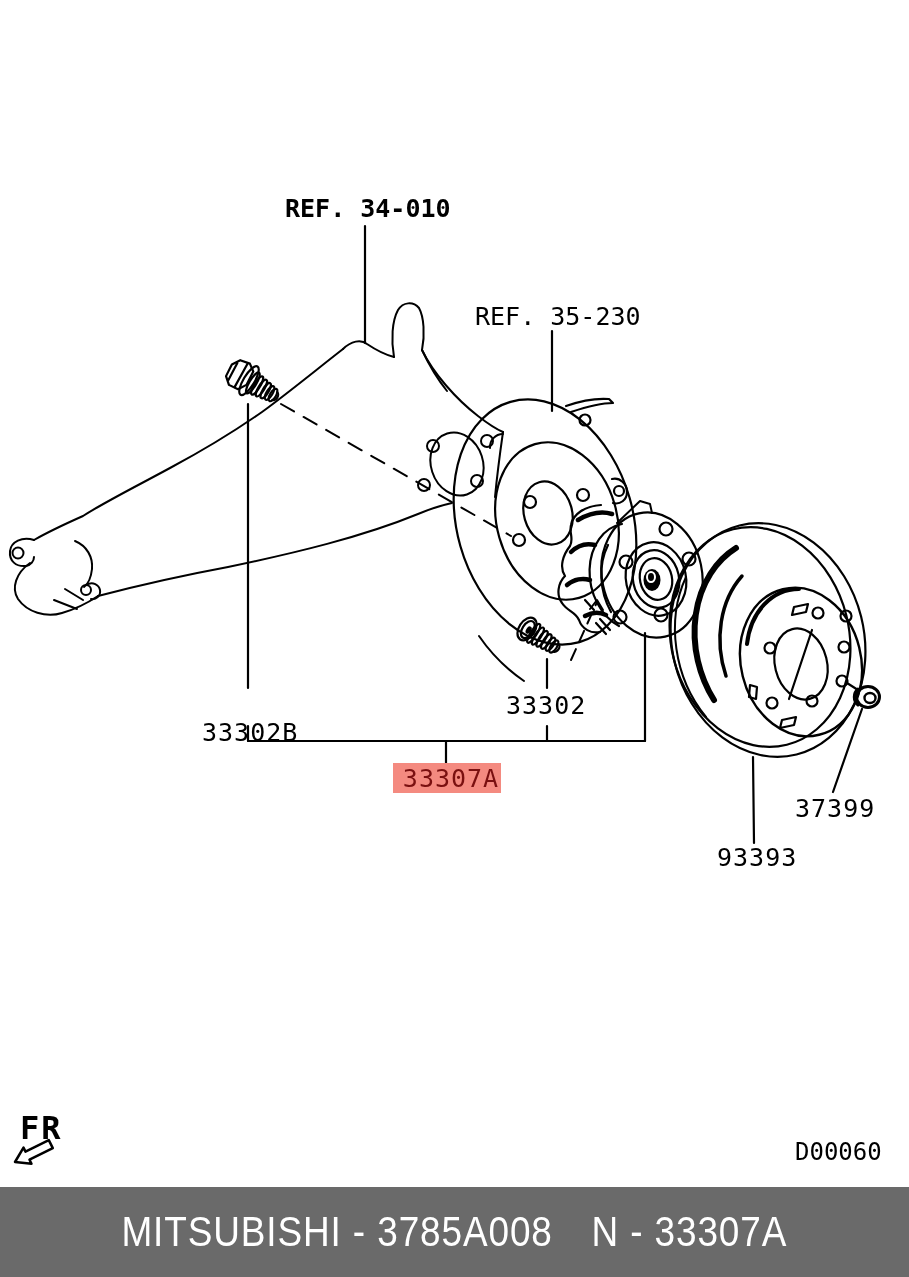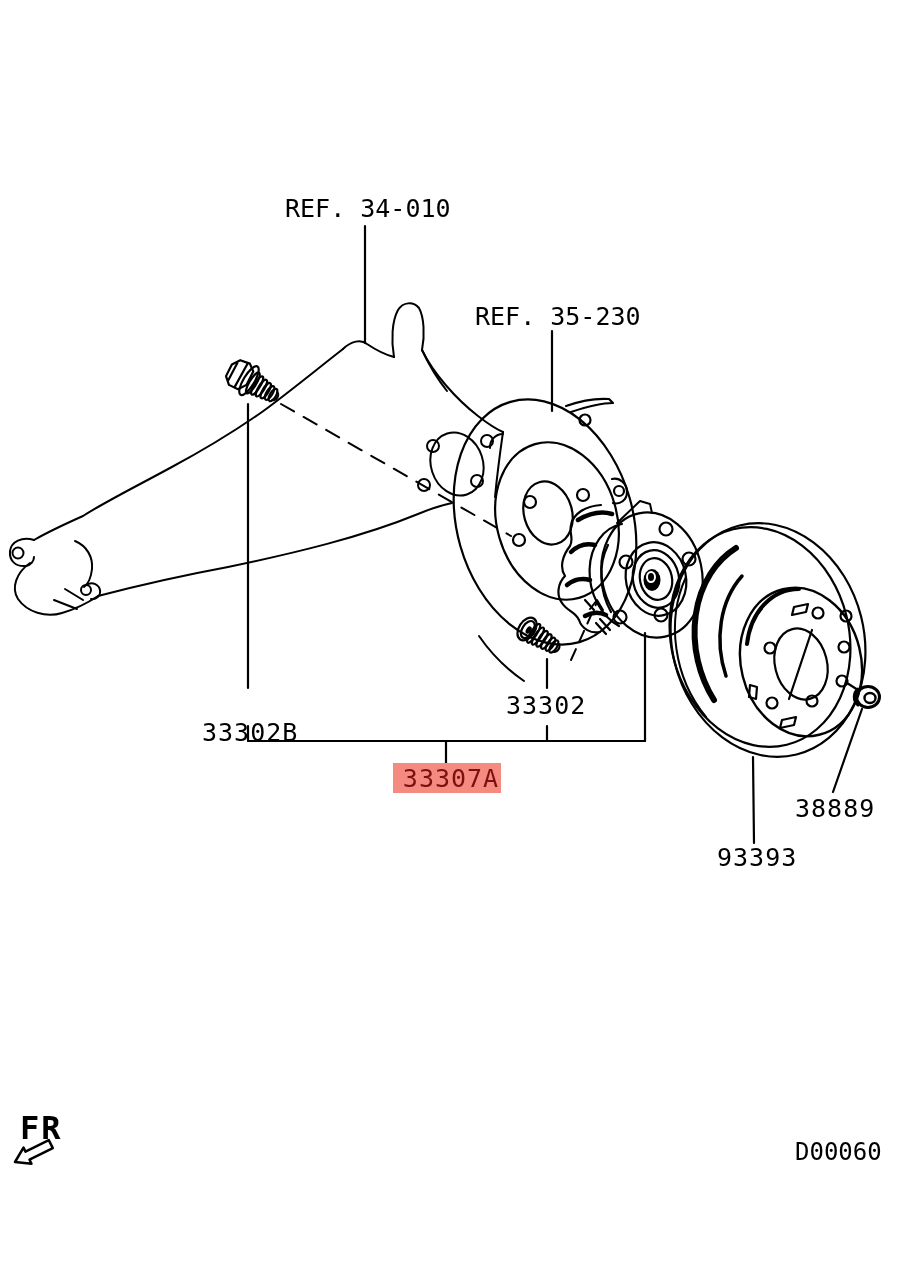--- a/index.html
+++ b/index.html
@@ -164,34 +164,40 @@
 
     <g>
       <ellipse cx="868" cy="697" rx="11.5" ry="10.5" stroke-width="3"></ellipse>
       <path d="M858 689 A10.5 10.5 0 0 0 858 705" stroke-width="3"></path>
       <ellipse cx="870" cy="698" rx="5.5" ry="5" stroke-width="2.4"></ellipse>
     </g>
 
     <path d="M15 1162 L23.5 1147.6 L25.5 1151.6 L48.8 1140.1 L52.8 1148.1 L29.5 1159.7 L31.5 1163.7 Z" fill="#fff" stroke-width="2.5"></path>
   </svg>
 
-  <div class="lbl ref" style="left:285px;top:196px;">REF. 34-010</div>
+  <div class="lbl ref" style="left:285px;top:196px;font-weight:bold;">REF. 34-010</div>
 
   <div class="lbl ref" style="left:475px;top:304px;">REF. 35-230</div>
 
   <div class="lbl" style="left:202px;top:720px;">33302B</div>
 
   <div class="lbl" style="left:506px;top:693px;">33302</div>
 
   <div class="hl-box">
     <span class="hl-text">33307A</span>
   </div>
 
   <div class="lbl" style="left:717px;top:845px;">93393</div>
 
-  <div class="lbl" style="left:795px;top:796px;">38889</div>
+  <div class="lbl" style="left:795px;top:796px;">37399</div>
 
   <div class="lbl fr" style="left:20px;top:1112px;">FR</div>
 
   <div class="lbl code" style="left:795px;top:1140px;">D00060</div>
 
+  <div id="footer">
+    <div class="ft-inner">
+      <span>MITSUBISHI - 3785A008</span>
+      <span>N - 33307A</span>
+    </div>
+  </div>
 
 </div>
 
 </body></html>

